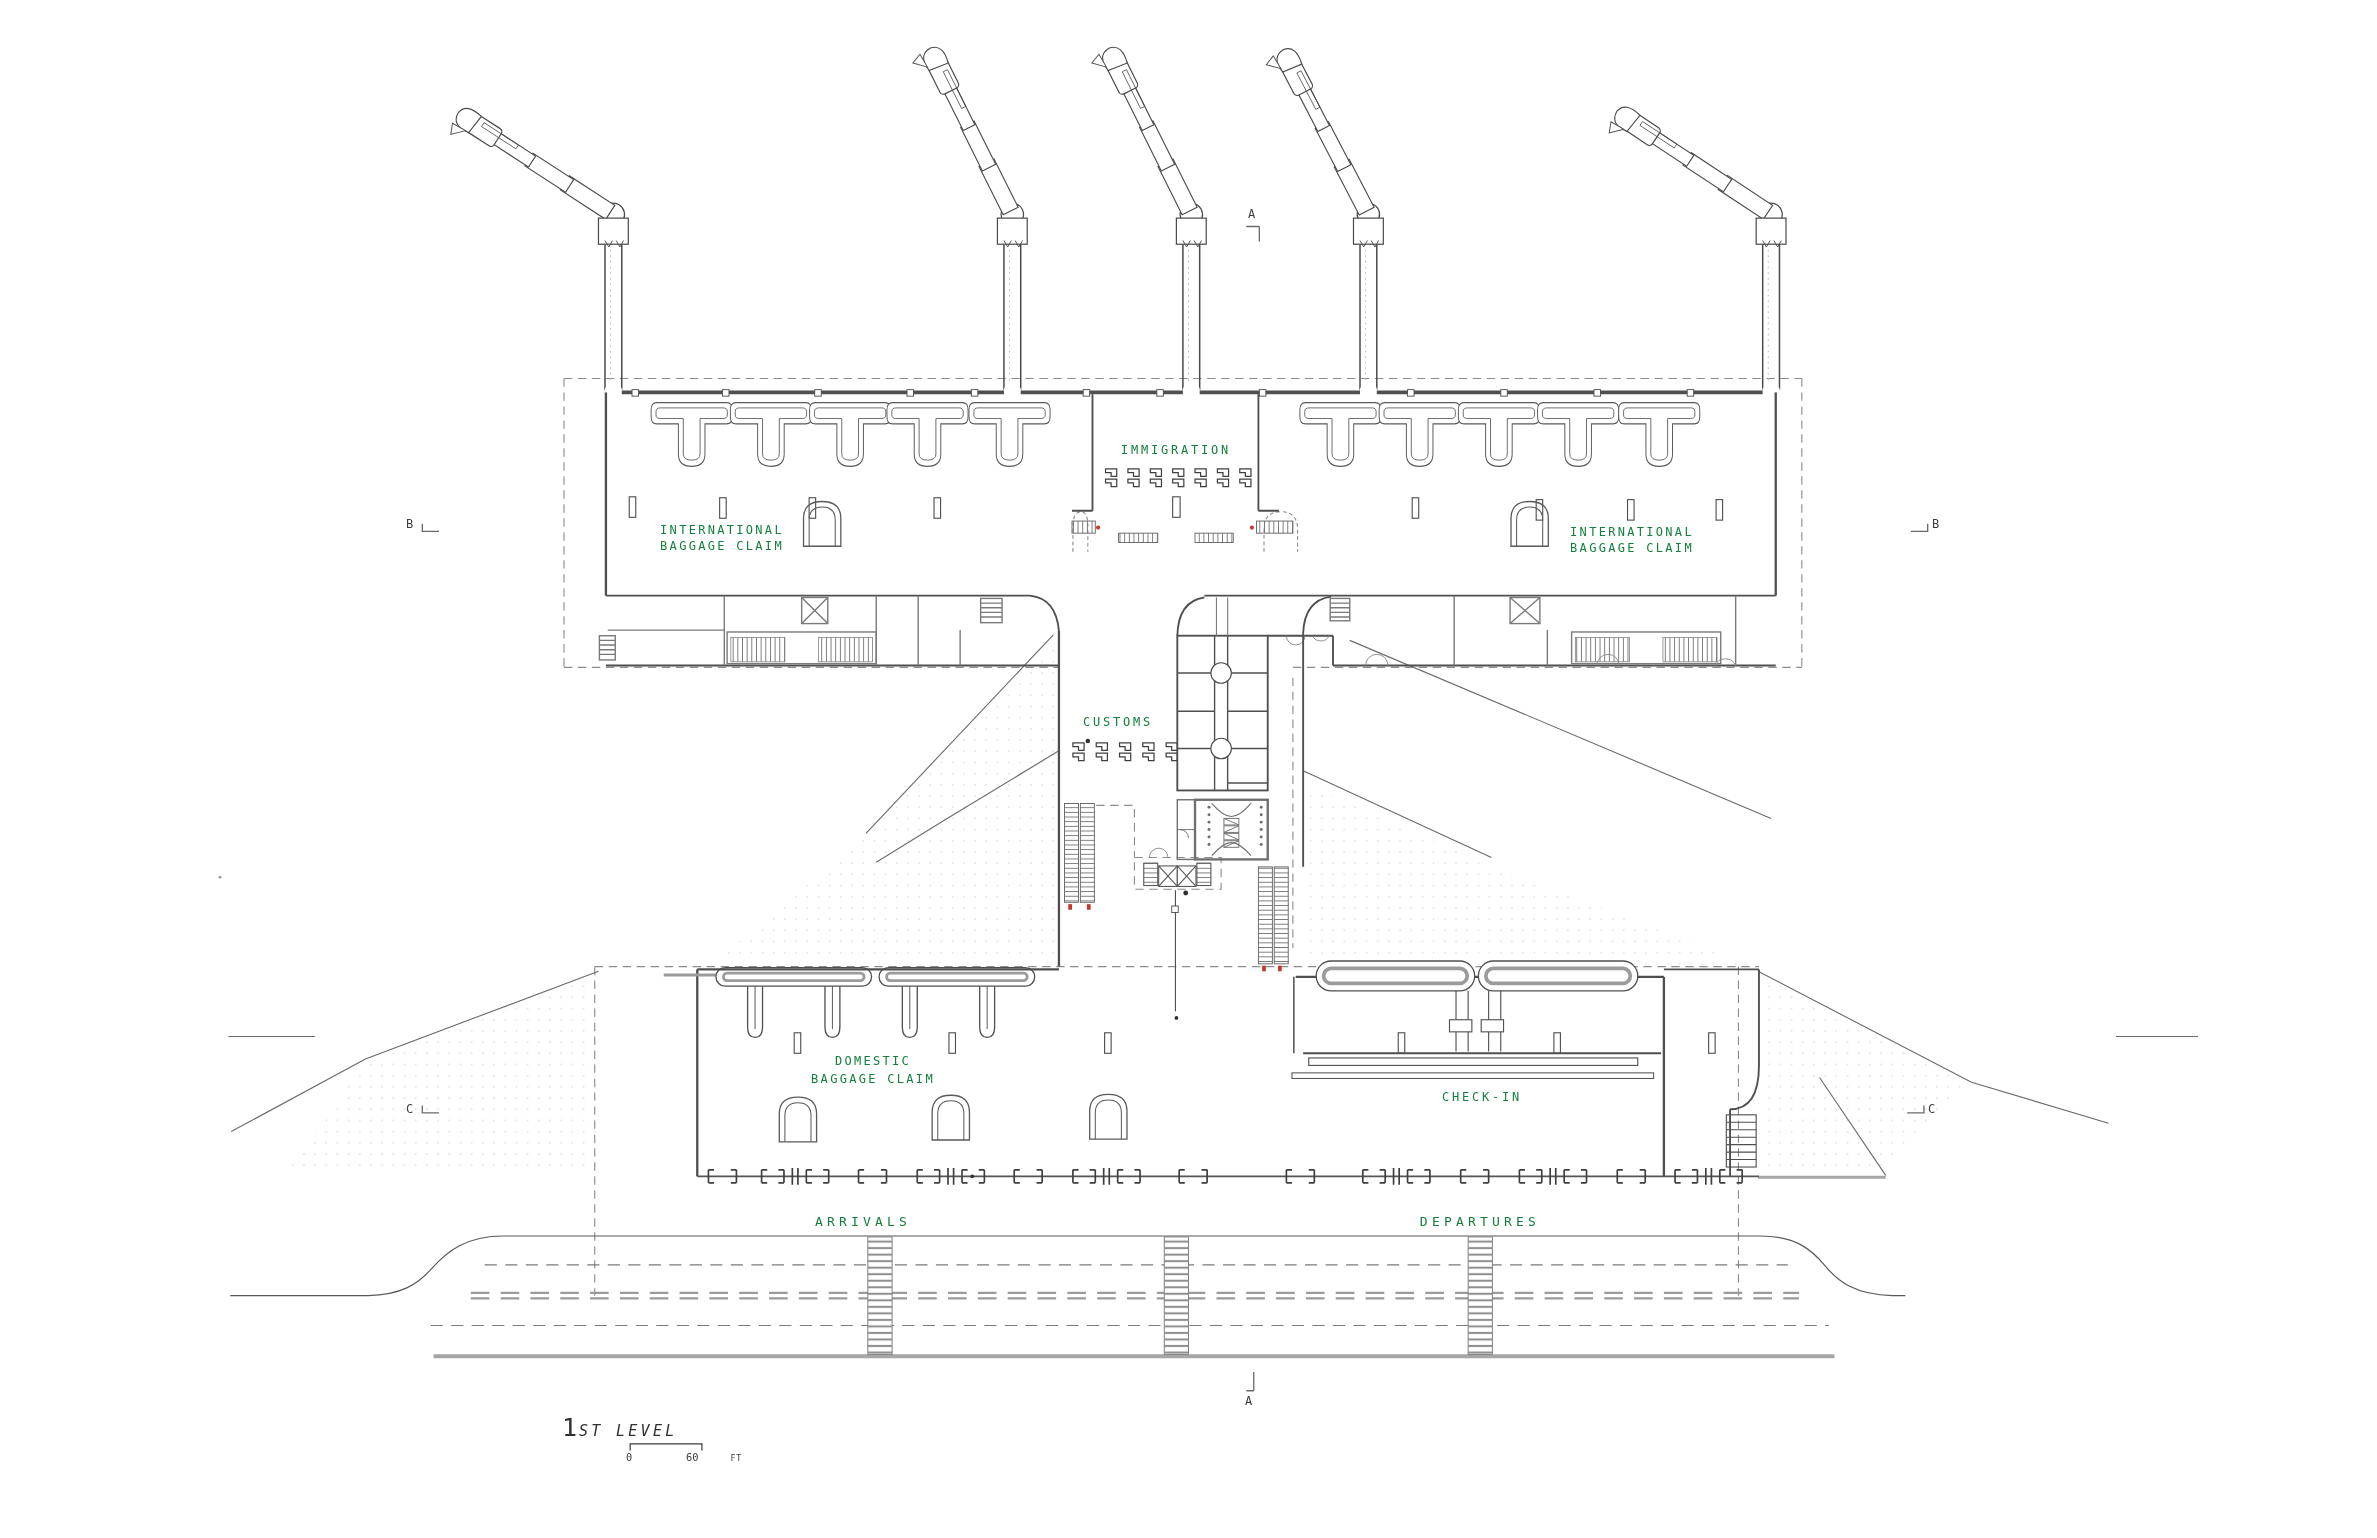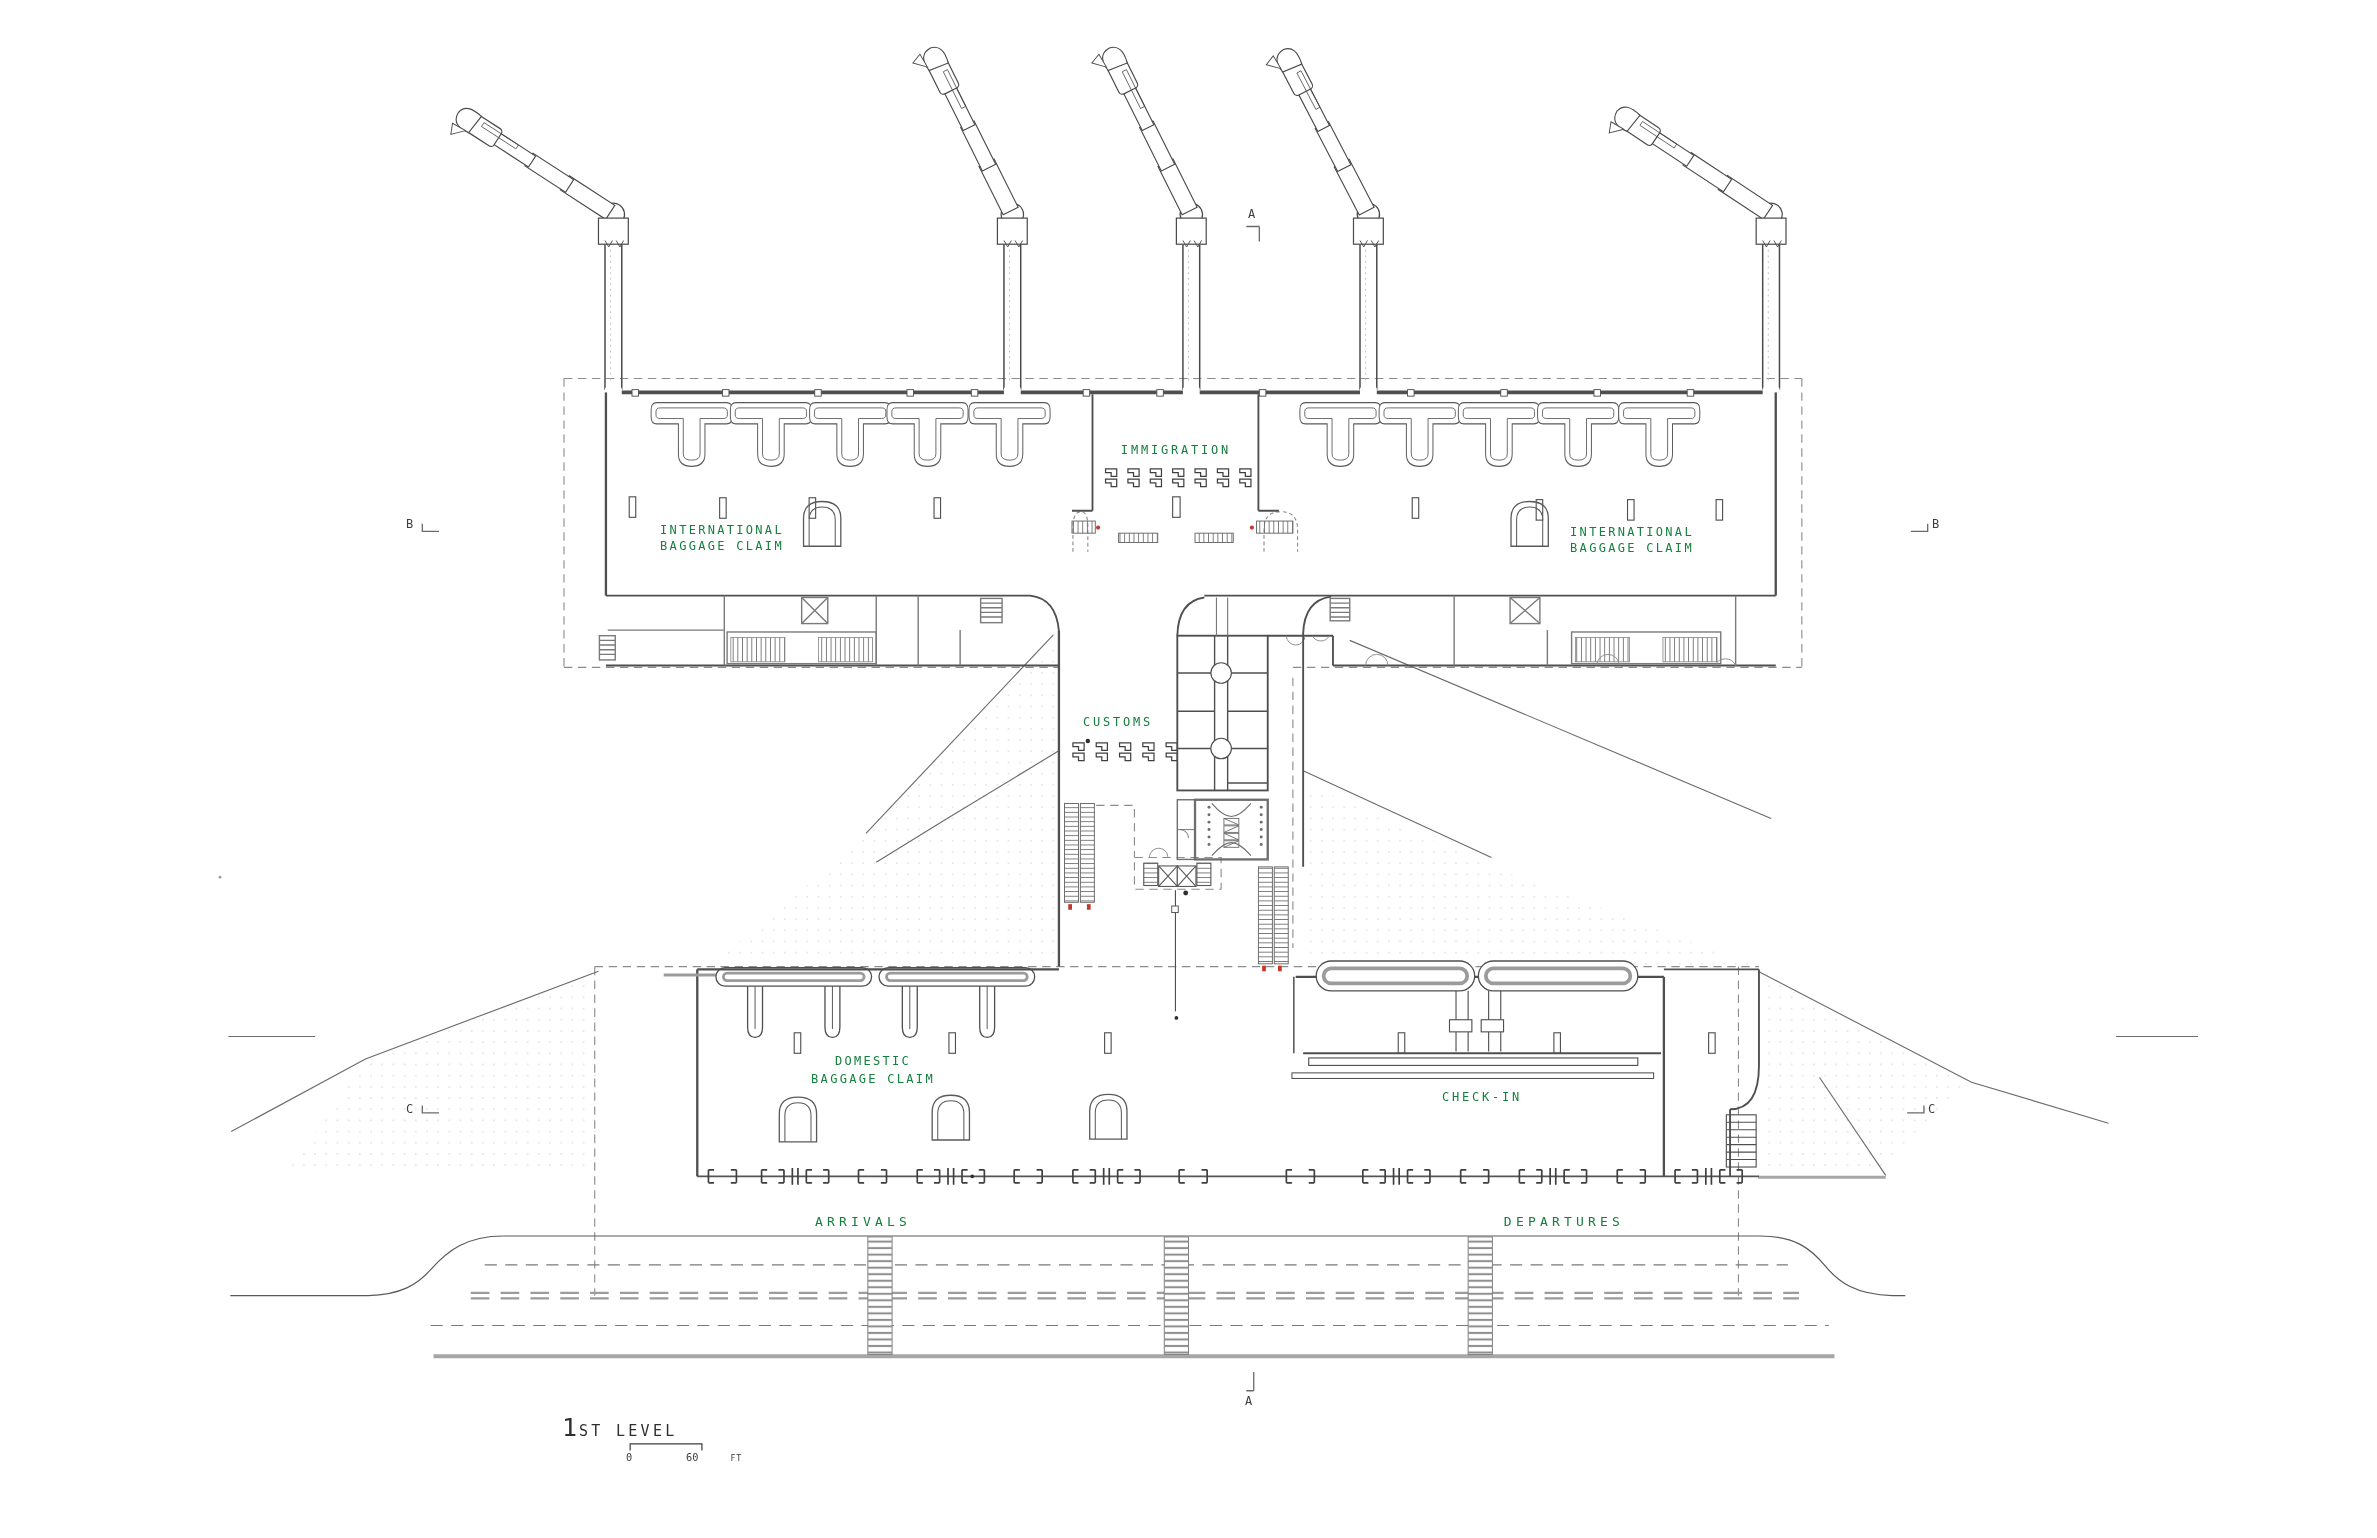--- a/index.html
+++ b/index.html
@@ -7,21 +7,21 @@
           font-family:"DejaVu Sans Mono","Liberation Mono",monospace;}
   svg{position:absolute;left:0;top:0;}
   .lbl{position:absolute;color:#15803d;white-space:nowrap;transform:translateX(-50%);}
   .t13{font-size:12px;letter-spacing:2.8px;}
   .t12{font-size:12px;letter-spacing:2.8px;}
   .t11{font-size:12px;letter-spacing:2.3px;}
   .t14{font-size:13px;letter-spacing:4.2px;}
   .mk{position:absolute;color:#3d3d3d;font-size:12px;white-space:nowrap;}
   #title-block{position:absolute;left:562px;top:1413px;color:#2f2f2f;}
   #title-num{font-size:25px;letter-spacing:1.9px;}
-  #title-suffix{font-size:15px;letter-spacing:3.3px;}
+  #title-suffix{font-size:15px;letter-spacing:3.3px;font-style:italic;}
   .scl{position:absolute;color:#3d3d3d;font-size:10.3px;}
   .scl small{font-size:8.4px;letter-spacing:0.9px;padding-left:32px;}
 </style>
 </head>
 <body>
 
 <div id="canvas">
 
 <svg width="2377" height="1538" viewBox="0 0 2550 1650">
 <defs>
@@ -458,21 +458,21 @@
 <div class="lbl t11" style="left:1632px;top:541px;">BAGGAGE CLAIM</div>
 
 <div class="lbl t12" style="left:1118px;top:715px;">CUSTOMS</div>
 
 <div class="lbl t11" style="left:873px;top:1054px;">DOMESTIC</div>
 <div class="lbl t11" style="left:873px;top:1072px;">BAGGAGE CLAIM</div>
 
 <div class="lbl t12" style="left:1482px;top:1090px;">CHECK-IN</div>
 
 <div class="lbl t14" style="left:863px;top:1214px;">ARRIVALS</div>
-<div class="lbl t14" style="left:1564px;top:1214px;">DEPARTURES</div>
+<div class="lbl t14" style="left:1480px;top:1214px;">DEPARTURES</div>
 
 <div class="mk" style="left:1248px;top:207px;">A</div>
 <div class="mk" style="left:1245px;top:1394px;">A</div>
 <div class="mk" style="left:406px;top:517px;">B</div>
 <div class="mk" style="left:1932px;top:517px;">B</div>
 <div class="mk" style="left:406px;top:1102px;">C</div>
 <div class="mk" style="left:1928px;top:1102px;">C</div>
 
 <div id="title-block">
   <span id="title-num">1</span><span id="title-suffix">ST LEVEL</span>

